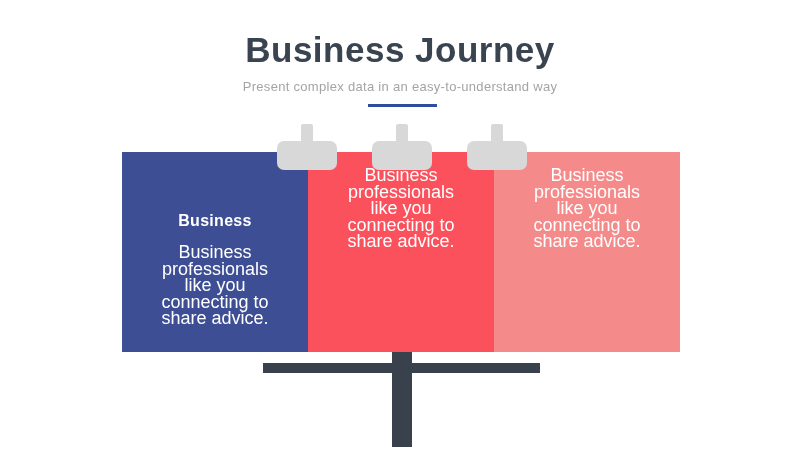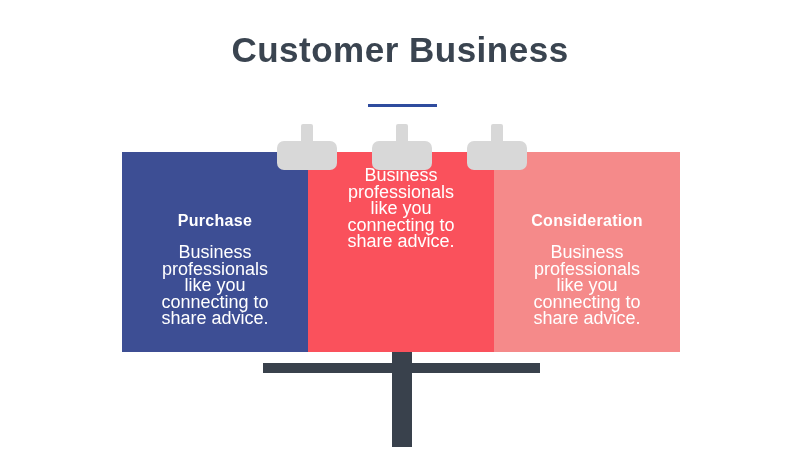--- a/index.html
+++ b/index.html
@@ -109,42 +109,42 @@
     top: 352px;
     width: 20px;
     height: 95px;
   }
 </style>
 </head>
 <body>
 
 <div class="slide" style="background-color: rgb(255, 255, 255);">
 
-  <div class="page-title" style="color: rgb(58, 68, 80);">Customer Business</div>
+  <div class="page-title" style="color: rgb(58, 68, 80);">Business Journey</div>
 
+  <div class="page-subtitle" style="color: rgb(164, 164, 164);">Present complex data in an easy-to-understand way</div>
 
   <div class="title-divider" style="background-color: rgb(47, 76, 158);"></div>
 
   <div class="stand-pole" style="background-color: rgb(57, 65, 76);"></div>
 
   <div class="stand-crossbar" style="background-color: rgb(57, 65, 76);"></div>
 
   <div class="cards-row">
 
     <div class="stage-card" style="background-color: rgb(61, 78, 148);">
-      <div class="stage-title">Purchase</div>
+      <div class="stage-title">Business</div>
       <div class="stage-description">Business professionals like you connecting to share advice.</div>
     </div>
 
     <div class="stage-card" style="background-color: rgb(250, 81, 92);">
       <div class="stage-description">Business professionals like you connecting to share advice.</div>
     </div>
 
     <div class="stage-card" style="background-color: rgb(245, 138, 138);">
-      <div class="stage-title">Consideration</div>
       <div class="stage-description">Business professionals like you connecting to share advice.</div>
     </div>
 
   </div>
 
   <div class="clip clip-1">
     <div class="clip-stem" style="background-color: rgb(216, 216, 216);"></div>
     <div class="clip-body" style="background-color: rgb(216, 216, 216);"></div>
   </div>
 

